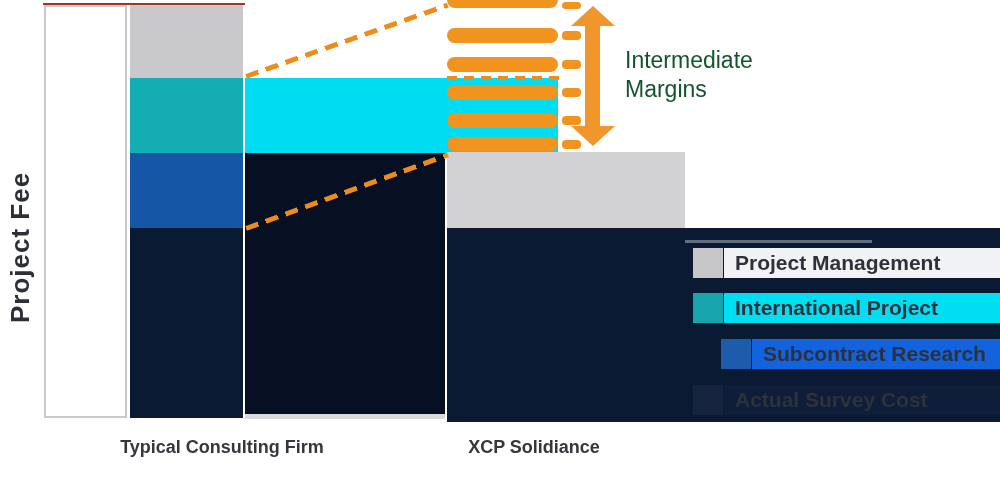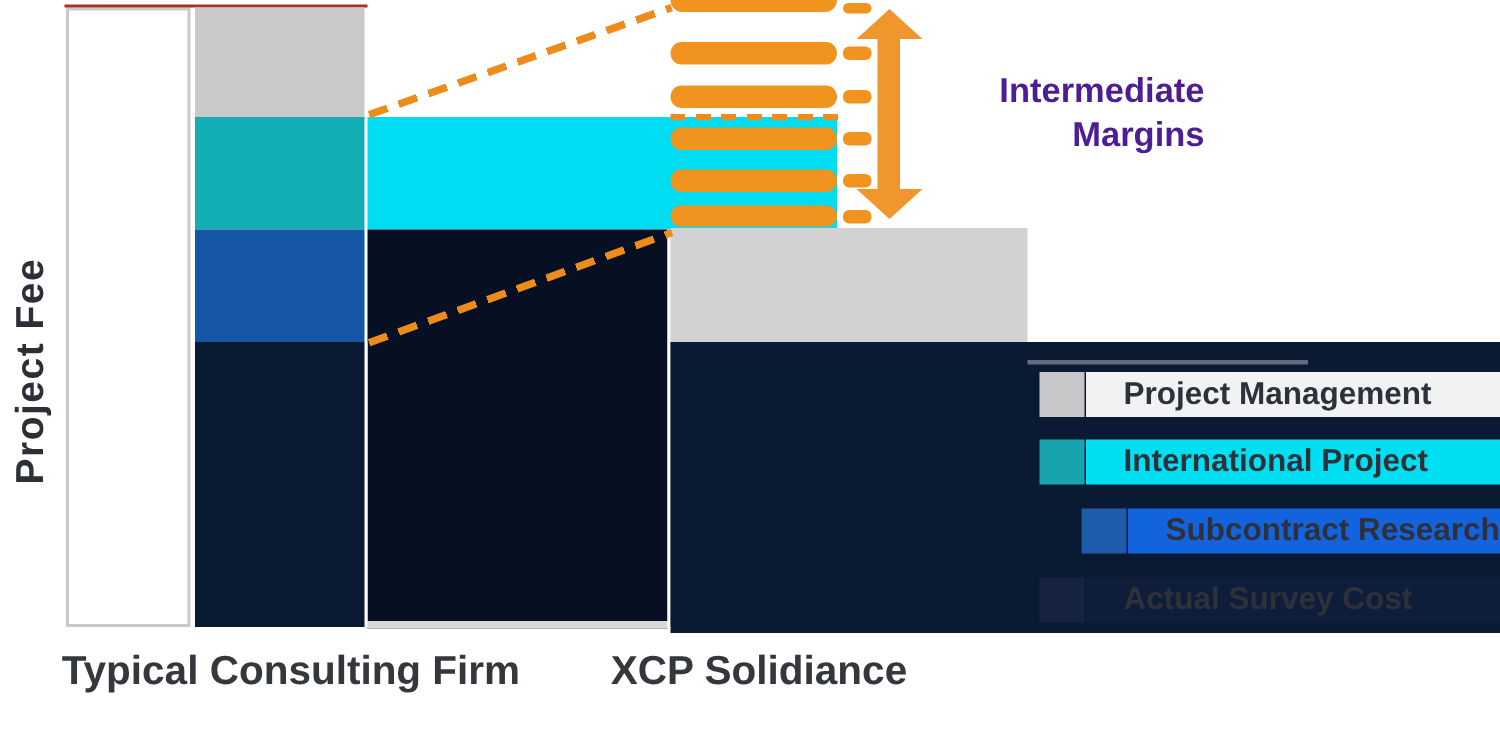--- a/index.html
+++ b/index.html
@@ -44,31 +44,31 @@
   .tri-up{left:571px;top:6px;border-bottom:20px solid #f0962c;}
   .tri-down{left:571px;top:126px;border-top:20px solid #f0962c;}
 
   
   .diag{height:5px;transform-origin:0 50%;
         background:repeating-linear-gradient(90deg,#ee8c1b 0 13px,transparent 13px 21px);}
   .diag-1{left:246px;top:74px;width:214px;transform:rotate(-19.5deg);}
   .diag-2{left:246px;top:226px;width:215px;transform:rotate(-20deg);}
 
   
-  .annot{left:625px;top:46px;width:178px;font-weight:700;font-size:23px;line-height:29px;color:#4c1d95;text-align:right;}
+  .annot{left:625px;top:46px;width:178px;font-weight:400;font-size:23px;line-height:29px;color:#14532d;}
 
   
   .lg-row{left:693px;height:30px;display:flex;align-items:stretch;}
   .lg-row-0{top:248px;} .lg-row-1{top:293px;} .lg-row-2{top:339px;margin-left:28px;} .lg-row-3{top:385px;}
   .lg-swatch{width:30px;height:30px;flex:0 0 30px;}
   .lg-strip{width:276px;margin-left:1px;font-weight:700;font-size:21px;line-height:30px;
-            color:#2e313a;padding-left:25px;white-space:nowrap;overflow:hidden;}
+            color:#2e313a;padding-left:11px;white-space:nowrap;overflow:hidden;}
 
   
-  .cat{top:430px;width:312px;text-align:center;font-weight:700;font-size:27px;line-height:34px;color:#34373c;}
+  .cat{top:430px;width:312px;text-align:center;font-weight:700;font-size:18px;line-height:34px;color:#34373c;margin-left:28px;}
   .cat-1{left:38px;} .cat-2{left:350px;}
 </style>
 </head>
 <body>
 
 <div class="stage">
 
   <div class="abs ylabel">Project Fee</div>
 
   <div class="abs white-bar"></div>

